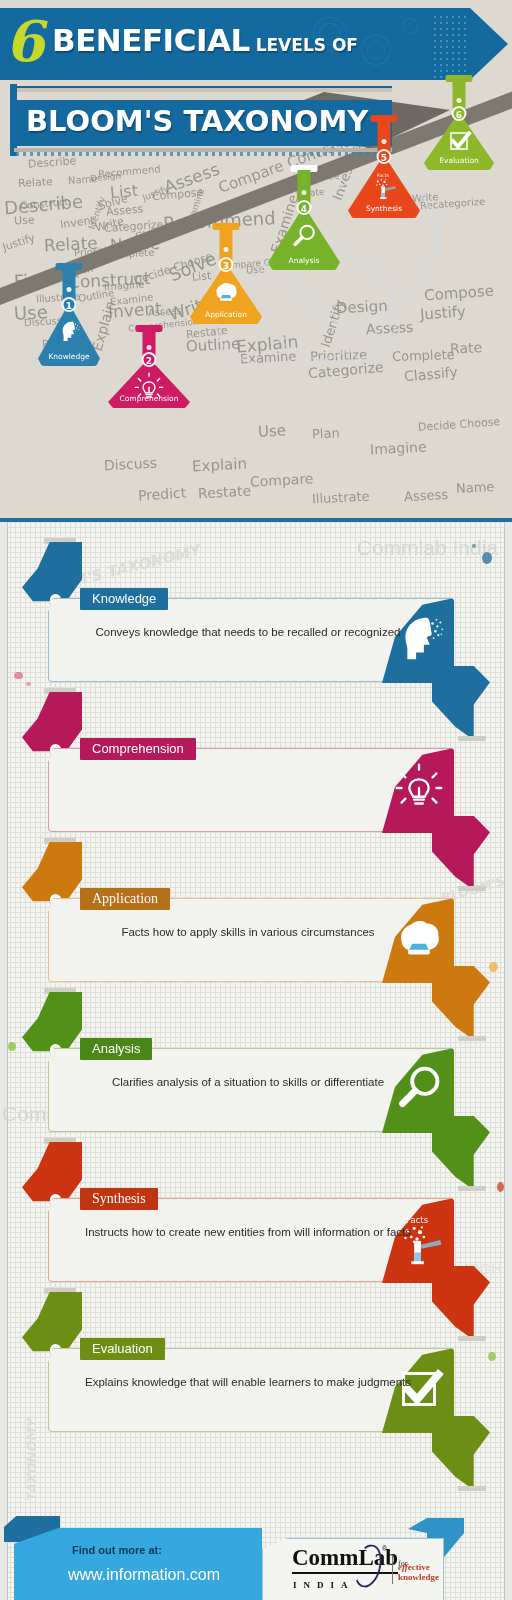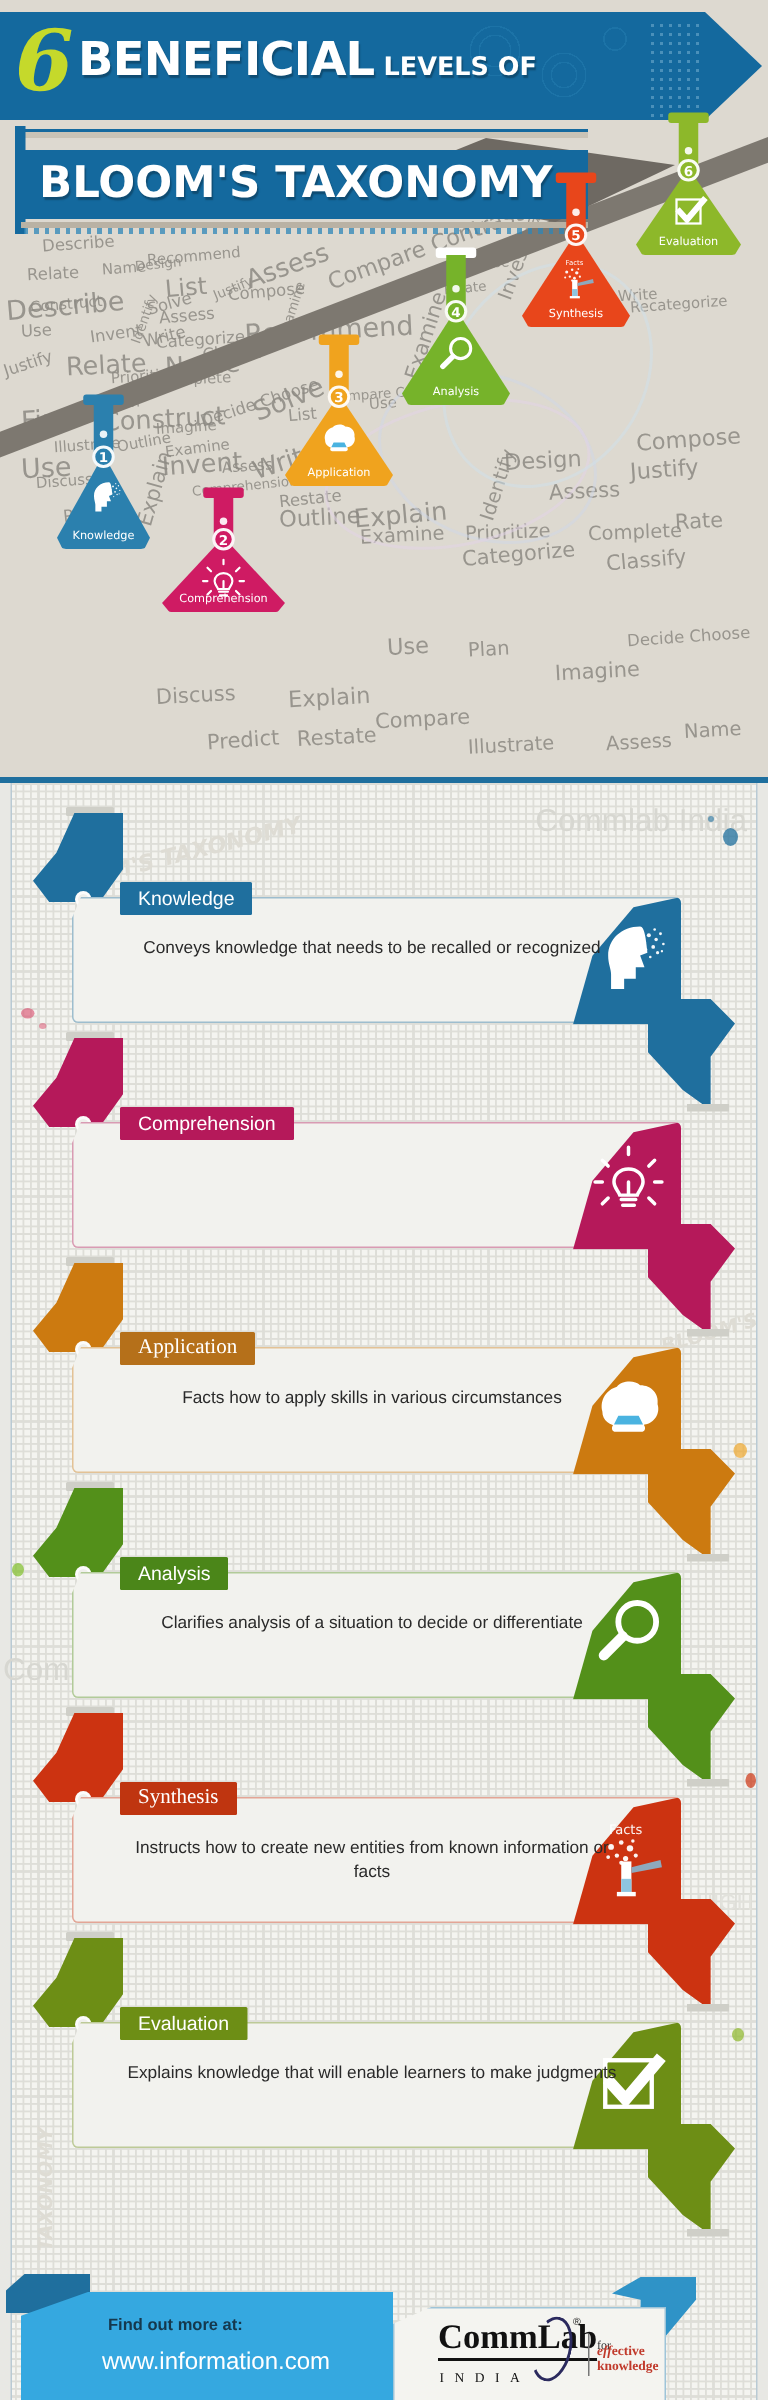--- a/index.html
+++ b/index.html
@@ -284,21 +284,21 @@
   }
   .logo-main {
     position: absolute; left: 292px; bottom: 26px;
     font-family: "Liberation Serif", serif;
     font-size: 23px; font-weight: bold; color: #111;
     border-bottom: 2px solid #111; padding-bottom: 1px;
   }
   .logo-sub {
     position: absolute; left: 293px; bottom: 10px;
     font-family: "Liberation Serif", serif;
-    font-size: 9px; font-weight: normal; color: #111; letter-spacing: 7px;
+    font-size: 9px; font-weight: bold; color: #111; letter-spacing: 7px;
   }
   .logo-arc {
     position: absolute; left: 355px; bottom: 12px;
     width: 26px; height: 44px;
     border: 2px solid #2b2a5e; border-radius: 50%;
     border-left-color: transparent; border-top-color:#2b2a5e;
     transform: rotate(14deg);
   }
   .logo-reg {
     position: absolute; left: 382px; bottom: 48px;
@@ -628,21 +628,21 @@
           <div class="tail-left-cap"></div>
           <div class="tail-left" style="background:#53901a;"></div>
           <div class="rivet" style="left:50px;top:52px;"></div>
           <div class="panel" style="border-color:#53901a66;"></div>
           <div class="icon-wedge" style="background:#53901a;"></div>
           <div class="icon-glyph"><svg viewBox="0 0 64 64" width="62" height="62" fill="none" stroke="currentColor" stroke-width="4" stroke-linecap="round">
               <circle cx="38" cy="24" r="13"></circle>
               <path d="M28 34 15 47" stroke-width="7"></path>
             </svg></div>
           <div class="label-badge" style="background:#4b8619;">Analysis</div>
-          <div class="desc">Clarifies analysis of a situation to decide or differentiate</div>
+          <div class="desc">Clarifies analysis of a situation to skills or differentiate</div>
           <div class="rivet" style="right:52px;top:128px;"></div>
           <div class="tail-right" style="background:#53901a;"></div>
           <div class="tail-right-cap"></div>
         </div>
         <div class="row" style="top: 620px; height: 150px;">
           <div class="tail-left-cap"></div>
           <div class="tail-left" style="background:#cc3311;"></div>
           <div class="rivet" style="left:50px;top:52px;"></div>
           <div class="panel" style="border-color:#cc331166;"></div>
           <div class="icon-wedge" style="background:#cc3311;"></div>
@@ -658,21 +658,21 @@
                 <circle cx="18" cy="31" r="1.3"></circle>
                 <circle cx="35" cy="20" r="1.2"></circle>
                 <circle cx="27" cy="35" r="1.4"></circle>
               </g>
               <rect x="27" y="34" width="7" height="22" fill="#fff"></rect>
               <rect x="27" y="46" width="7" height="10" fill="#8ec5e0"></rect>
               <path d="M34 38 54 33l1 5-21 4z" fill="#8ea9bd"></path>
               <rect x="24" y="55" width="13" height="3" fill="#fff"></rect>
             </svg></div>
           <div class="label-badge serif" style="background:#bf3510;">Synthesis</div>
-          <div class="desc">Instructs how to create new entities from known information or facts</div>
+          <div class="desc">Instructs how to create new entities from will information or facts</div>
           <div class="rivet" style="right:52px;top:128px;"></div>
           <div class="tail-right" style="background:#cc3311;"></div>
           <div class="tail-right-cap"></div>
         </div>
         <div class="row" style="top: 770px; height: 150px;">
           <div class="tail-left-cap"></div>
           <div class="tail-left" style="background:#6d8e15;"></div>
           <div class="rivet" style="left:50px;top:52px;"></div>
           <div class="panel" style="border-color:#6d8e1566;"></div>
           <div class="icon-wedge" style="background:#6d8e15;"></div>

